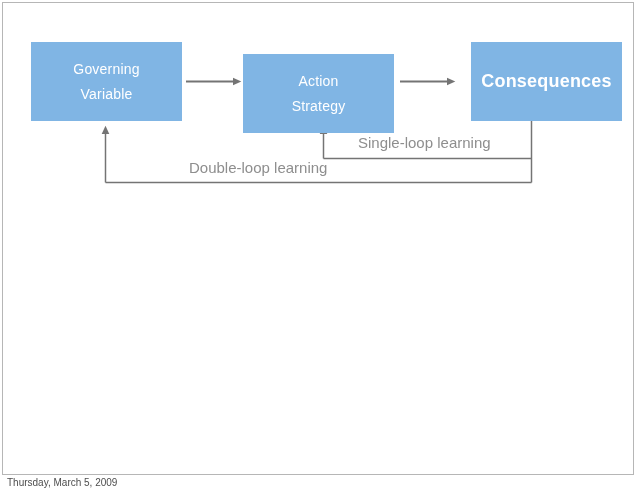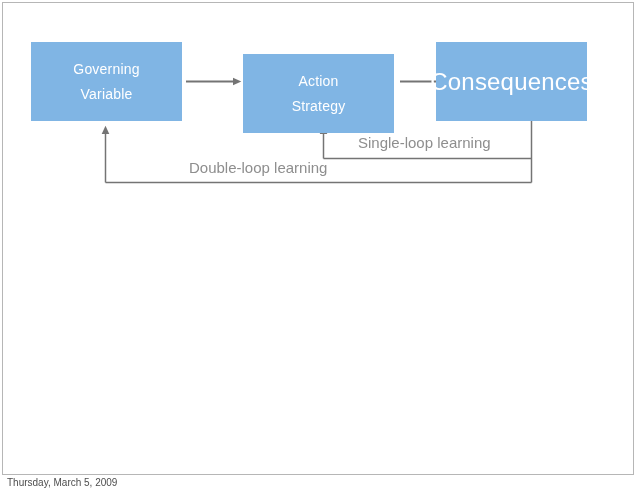--- a/index.html
+++ b/index.html
@@ -41,21 +41,21 @@
     background:var(--node-fill);
     color:var(--node-text);
     display:flex; align-items:center; justify-content:center;
     text-align:center;
     font-size:14px; line-height:25px;
     white-space:pre-line;
     letter-spacing:0.2px;
   }
   .node-governing{ left:31px; }
   .node-action{ left:243px;margin-top:12px; }
-  .node-consequences{ left:436px; font-size:24px; }
+  .node-consequences{ left:471px; font-size:18px;font-weight:bold; }
   .loop-label{
     position:absolute;
     color:var(--loop-label);
     font-size:15px;
     white-space:nowrap;
     text-align:center;
   }
   .label-single{ left:358px; top:134px; }
   .label-double{ left:142px; top:159px;margin-left:47px; }
   .slide-date{

